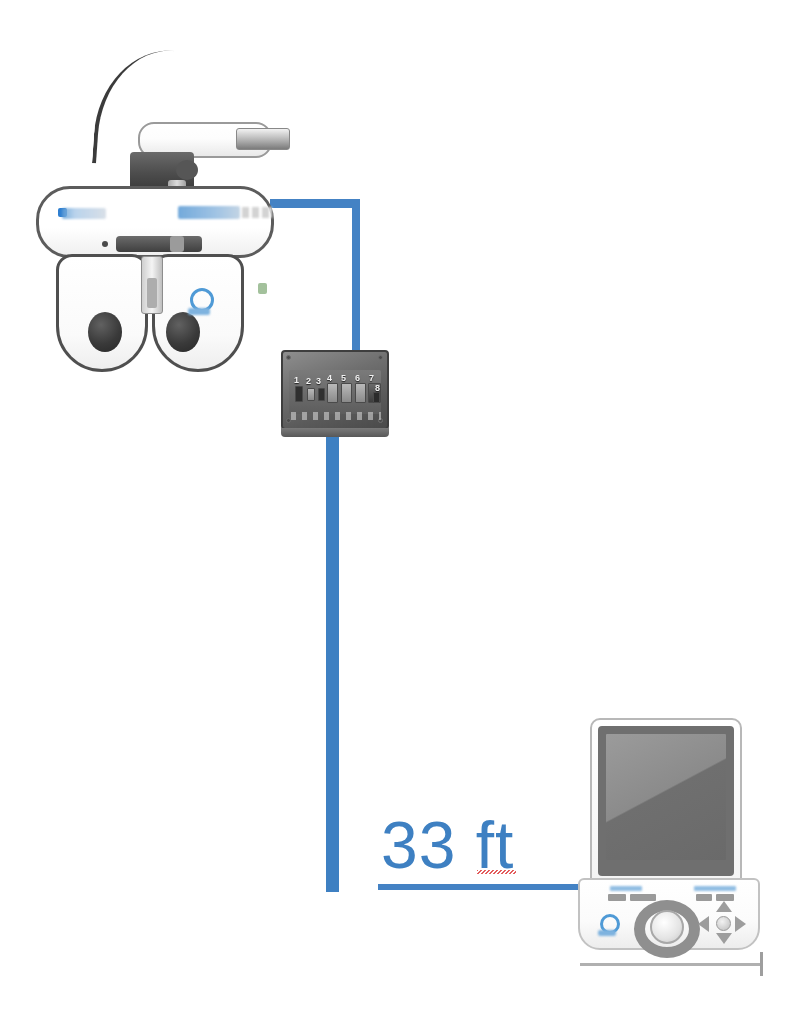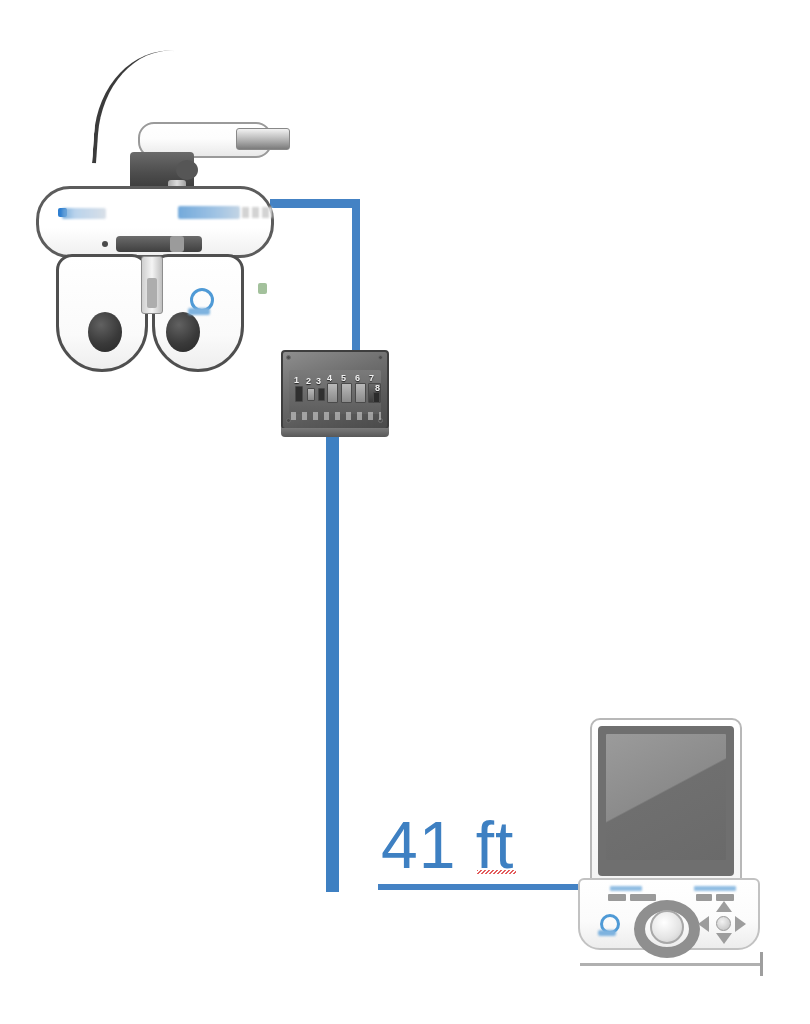--- a/index.html
+++ b/index.html
@@ -466,21 +466,21 @@
       <div class="jb-num" style="left:78px; top:0px;">7</div>
 
       <div class="jb-port" style="left:82px; top:18px; width:7px;  height:11px; background:#2b2b2b;"></div>
       <div class="jb-num" style="left:84px; top:10px;">8</div>
     </div>
 
     <div class="abs jb-legend"></div>
   </div>
 
   <div class="abs distance-label">
-    <span>41</span><span>&nbsp;</span><span class="unit">ft</span>
+    <span>33</span><span>&nbsp;</span><span class="unit">ft</span>
   </div>
 
   <div class="abs console">
     <div class="abs cs-lid"></div>
     <div class="abs cs-bezel"></div>
     <div class="abs cs-screen"></div>
 
     <div class="abs cs-base"></div>
 
     <div class="abs cs-label-sm" style="left:32px; top:168px; width:32px; height:5px;"></div>

